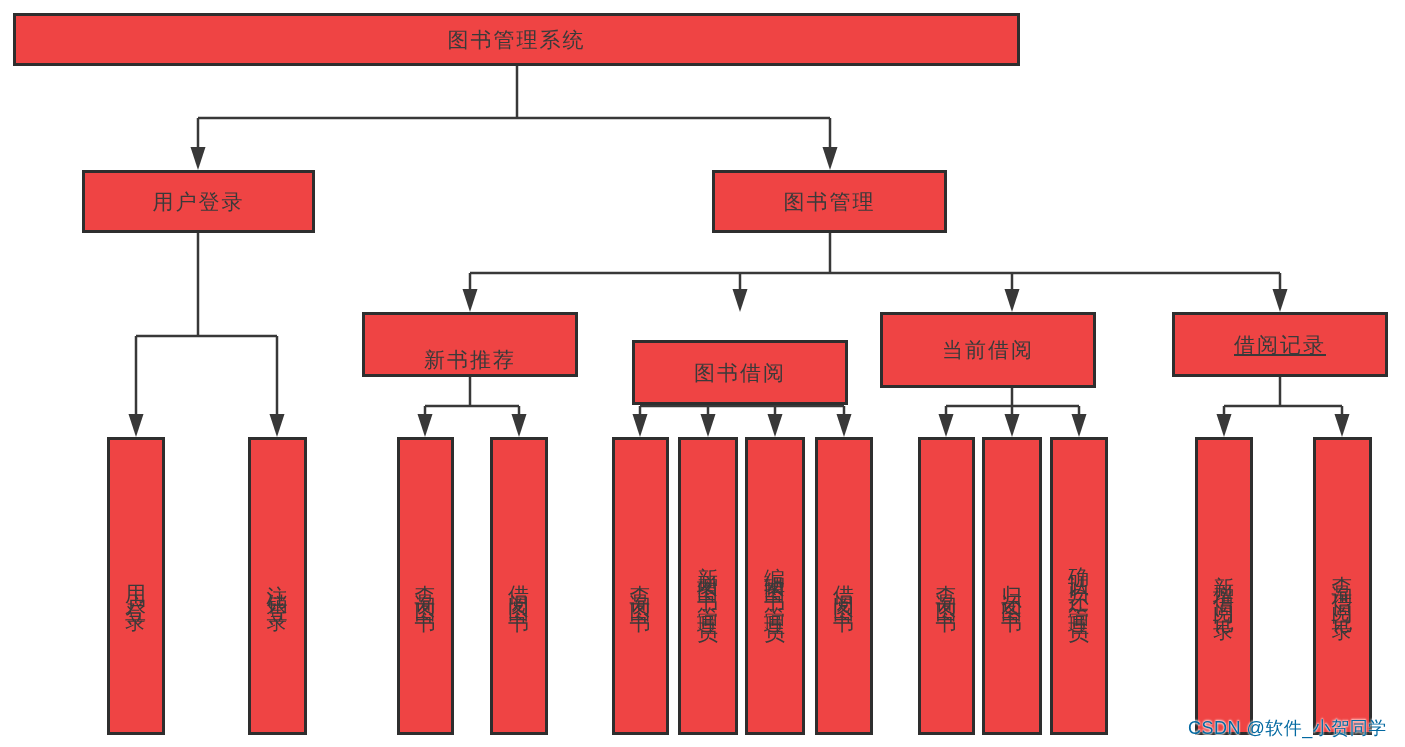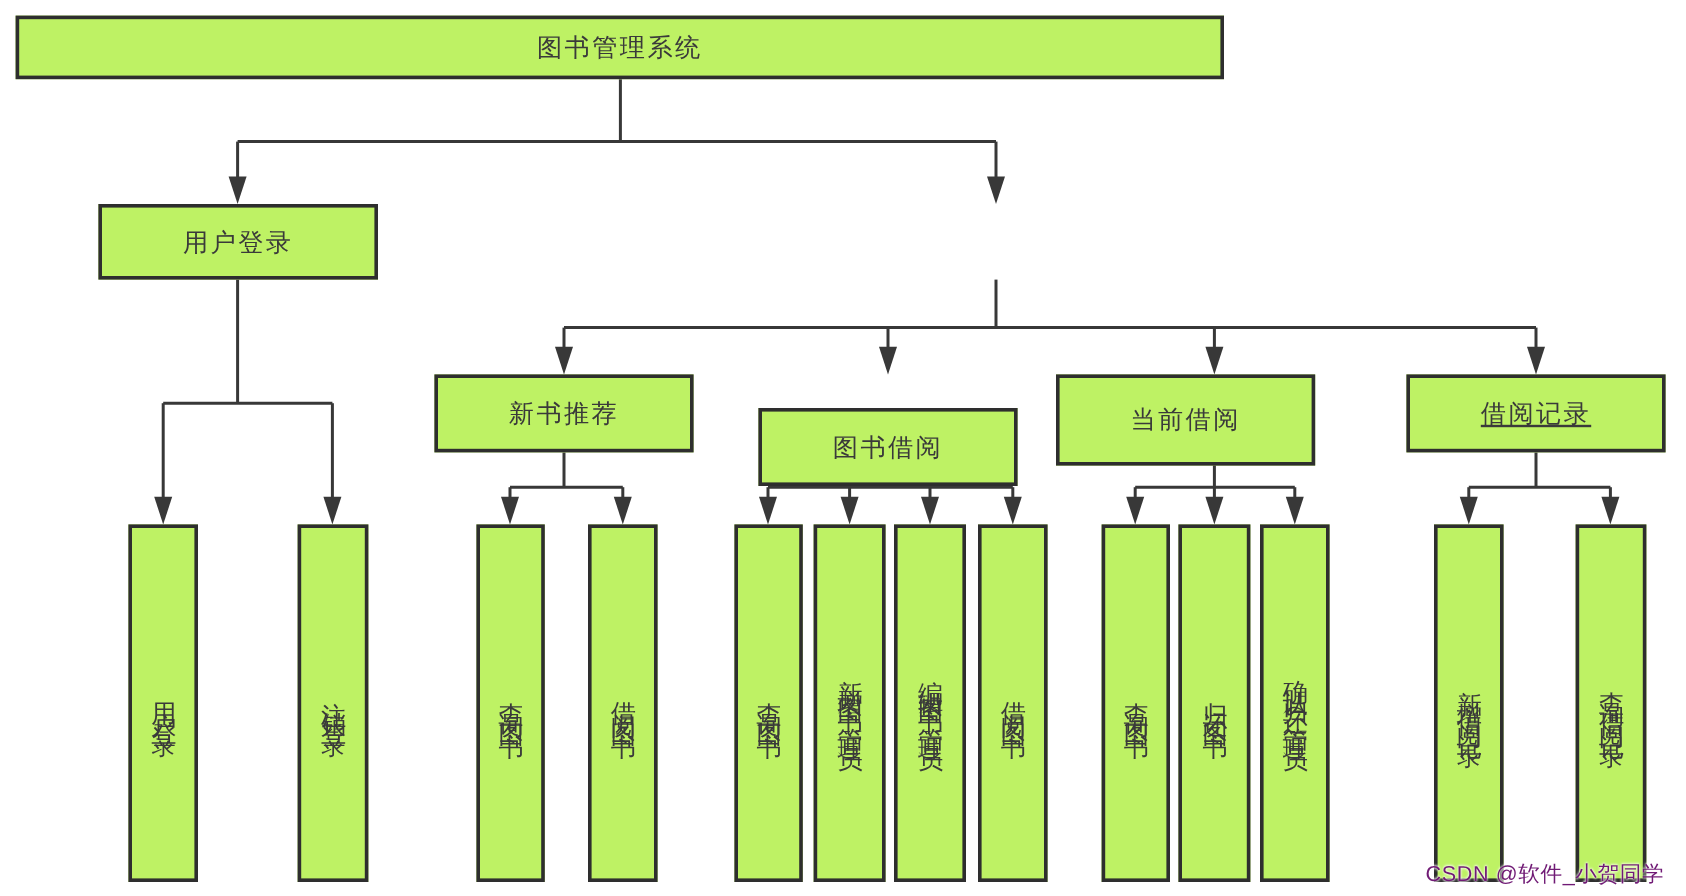--- a/index.html
+++ b/index.html
@@ -2,35 +2,35 @@
 <html><head>
 <meta charset="utf-8">
 <style>
   html,body{margin:0;padding:0;background:#fff;}
   #canvas{
     position:relative;width:1405px;height:747px;background:#ffffff;
     font-family:"Liberation Sans",sans-serif;color:#333;overflow:hidden;
   }
   #lines{position:absolute;left:0;top:0;width:1405px;height:747px;}
   .box{
-    position:absolute;background:#bef264;border:3px solid #2e2e2e;
+    position:absolute;background:#ef4444;border:3px solid #2e2e2e;
     display:flex;align-items:center;justify-content:center;
     box-sizing:border-box;color:#3a3a3a;
   }
   .hlabel{font-size:21px;letter-spacing:2px;white-space:nowrap;}
   .root .hlabel{font-size:21px;}
   .leaf{width:58px;top:437px;height:298px;}
   .vlabel{
     writing-mode:vertical-rl;text-orientation:mixed;
     font-size:21px;letter-spacing:9px;line-height:1;white-space:nowrap;
   }
   .vlabel.long{letter-spacing:8px;}
   .watermark{
     position:absolute;left:1188px;top:716px;font-size:18px;
-    color:#701a75;text-shadow:0 1px 2px #ffffff,0 -1px 2px #ffffff;
+    color:#0369a1;text-shadow:0 1px 2px #ffffff,0 -1px 2px #ffffff;
     letter-spacing:0.5px;white-space:nowrap;z-index:5;
   }
 </style>
 </head>
 <body>
 
 <div id="canvas">
 
   <svg id="lines" viewBox="0 0 1405 747" xmlns="http://www.w3.org/2000/svg">
       <line x1="517" y1="66" x2="517" y2="118" stroke="#383838" stroke-width="2.5"></line>
@@ -87,22 +87,25 @@
       <polygon points="1334.5,414 1349.5,414 1342,437" fill="#383838"></polygon>
     </svg>
 
   <div class="box root" style="left:13px;top:13px;width:1007px;height:53px;">
     <span class="hlabel">图书管理系统</span>
   </div>
 
   <div class="box" style="left:82px;top:170px;width:233px;height:63px;">
     <span class="hlabel">用户登录</span>
   </div>
+  <div class="box" style="left:712px;top:170px;width:235px;height:63px;">
+    <span class="hlabel">图书管理</span>
+  </div>
 
-  <div class="box" style="left:362px;top:312px;width:216px;height:65px;">
+  <div class="box" style="left:362px;top:312px;width:216px;height:65px;align-items:flex-end;">
     <span class="hlabel">新书推荐</span>
   </div>
   <div class="box" style="left:632px;top:312px;width:216px;height:65px;margin-top:28px;">
     <span class="hlabel">图书借阅</span>
   </div>
   <div class="box" style="left:880px;top:312px;width:216px;height:76px;">
     <span class="hlabel">当前借阅</span>
   </div>
   <div class="box" style="left:1172px;top:312px;width:216px;height:65px;text-decoration:underline;">
     <span class="hlabel">借阅记录</span>

